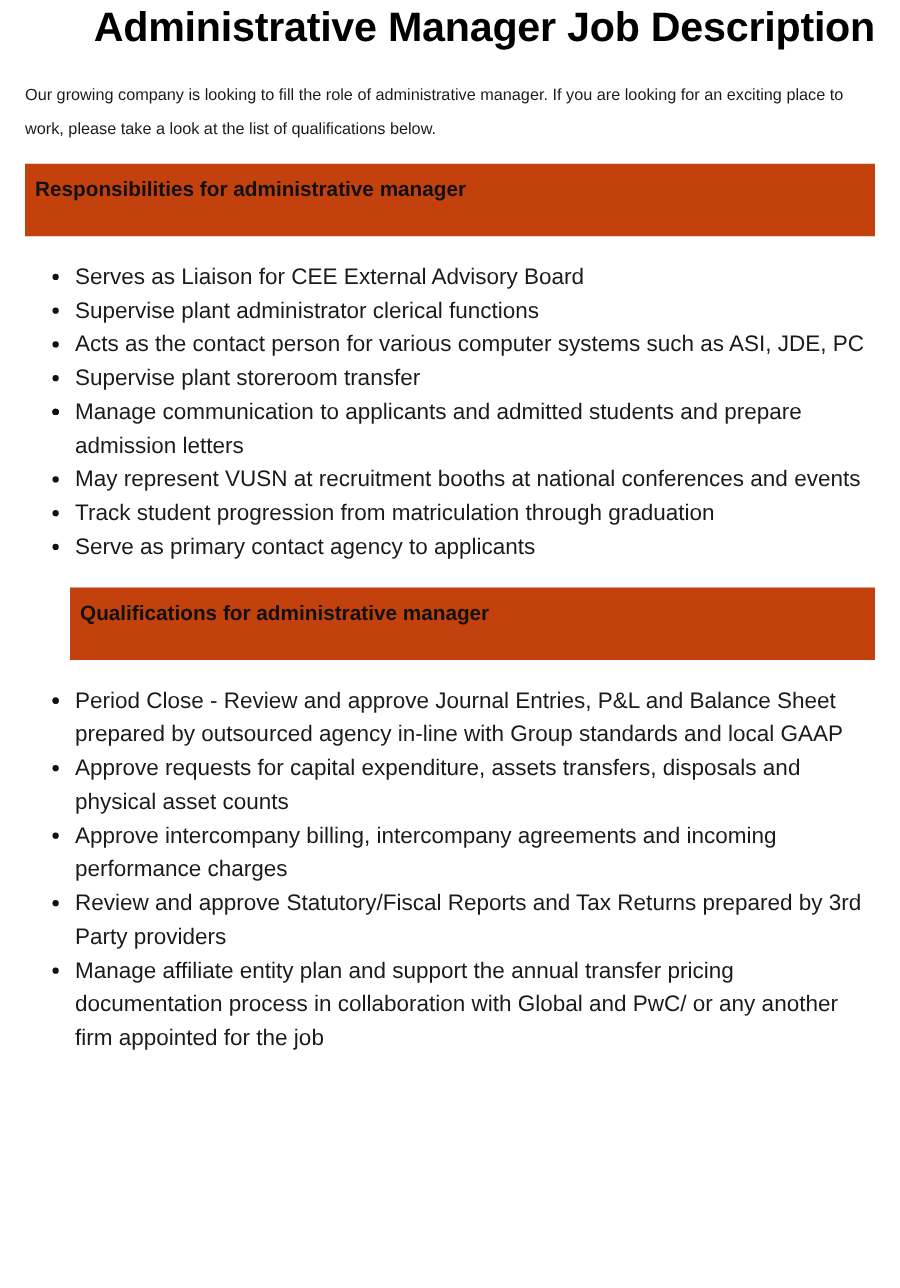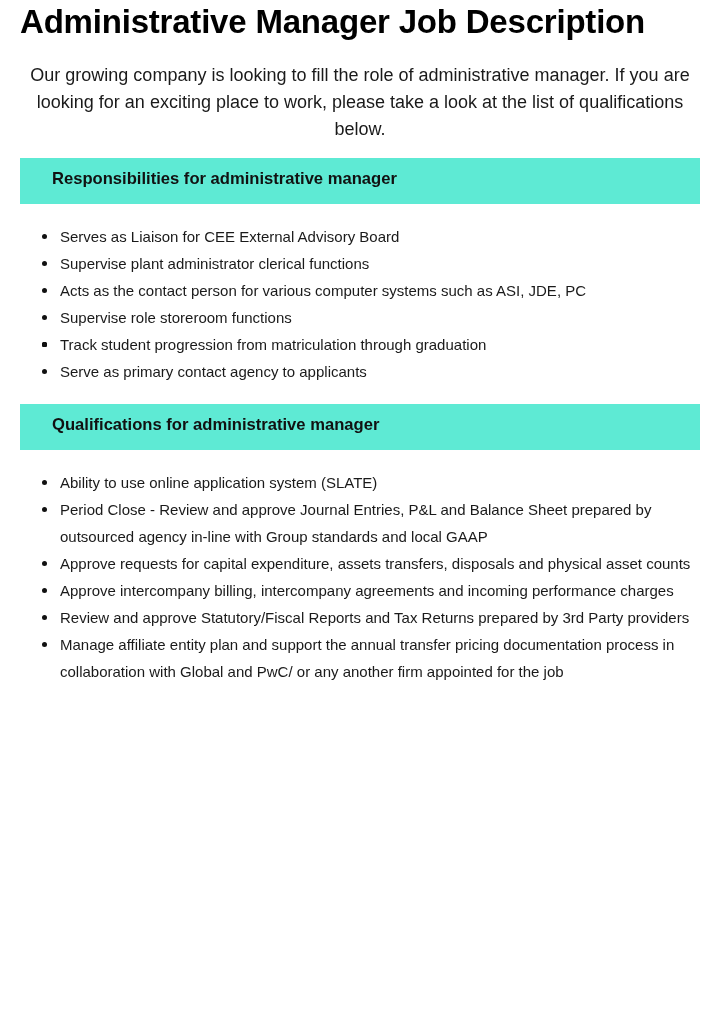--- a/index.html
+++ b/index.html
@@ -17,52 +17,52 @@
     .page {
       padding: 0 20px 0 20px;
     }
     .page-title {
       margin: 0;
       padding-top: 2px;
       height: 44px;
       line-height: 40px;
       font-size: 33px;
       font-weight: bold;
-      text-align: left;
+      text-align: right;
       letter-spacing: -0.2px;
       color: #000000;
     }
     .intro {
       margin: 16px 0 0 0;
-      font-size: 18px;
+      font-size: 13px;
       line-height: 27px;
       color: #1a1a1a;
-      text-align: center;
     }
     .section-header {
       margin-top: 15px;
-      background: #5eead4;
-      height: 46px;
+      background: #c2410c;
+      height: 58px;
       line-height: 42px;
-      padding-left: 32px;
+      padding-left: 8px;
       font-size: 16.6px;
       font-weight: bold;
       color: #111111;
     }
     .section-header.second {
       margin-top: 19px;
+      margin-left: 36px;
     }
     ul.items {
       margin: 19px 0 0 0;
       padding: 0 0 0 40px;
       list-style: none;
     }
     ul.items li {
       position: relative;
-      font-size: 15px;
+      font-size: 18px;
       line-height: 27px;
       color: #1a1a1a;
       padding-right: 4px;
     }
     ul.items li .bullet {
       position: absolute;
       left: -18px;
       top: 11px;
       width: 5px;
       height: 5px;
@@ -77,31 +77,32 @@
 
   <h1 class="page-title">Administrative Manager Job Description</h1>
 
   <p class="intro">Our growing company is looking to fill the role of administrative manager. If you are looking for an exciting place to work, please take a look at the list of qualifications below.</p>
 
   <div class="section-header">Responsibilities for administrative manager</div>
   <ul class="items">
     <li><span class="bullet"></span><span>Serves as Liaison for CEE External Advisory Board</span></li>
     <li><span class="bullet"></span><span>Supervise plant administrator clerical functions</span></li>
     <li><span class="bullet"></span><span>Acts as the contact person for various computer systems such as ASI, JDE, PC</span></li>
-    <li><span class="bullet"></span><span>Supervise role storeroom functions</span></li>
+    <li><span class="bullet"></span><span>Supervise plant storeroom transfer</span></li>
     <li><span class="bullet"></span></li>
     <li><span class="bullet"></span></li>
-    <li><span class="bullet"></span></li>
+    <li><span class="bullet"></span><span>Manage communication to applicants and admitted students and prepare admission letters</span></li>
+    <li><span class="bullet"></span><span>May represent VUSN at recruitment booths at national conferences and events</span></li>
     <li><span class="bullet"></span><span>Track student progression from matriculation through graduation</span></li>
     <li><span class="bullet"></span><span>Serve as primary contact agency to applicants</span></li>
   </ul>
 
   <div class="section-header second">Qualifications for administrative manager</div>
   <ul class="items">
-    <li><span class="bullet"></span><span>Ability to use online application system (SLATE)</span></li>
+    <li><span class="bullet"></span></li>
     <li><span class="bullet"></span><span>Period Close - Review and approve Journal Entries, P&amp;L and Balance Sheet prepared by outsourced agency in-line with Group standards and local GAAP</span></li>
     <li><span class="bullet"></span><span>Approve requests for capital expenditure, assets transfers, disposals and physical asset counts</span></li>
     <li><span class="bullet"></span><span>Approve intercompany billing, intercompany agreements and incoming performance charges</span></li>
     <li><span class="bullet"></span><span>Review and approve Statutory/Fiscal Reports and Tax Returns prepared by 3rd Party providers</span></li>
     <li><span class="bullet"></span><span>Manage affiliate entity plan and support the annual transfer pricing documentation process in collaboration with Global and PwC/ or any another firm appointed for the job</span></li>
   </ul>
 
 </div>
 
 </body></html>

